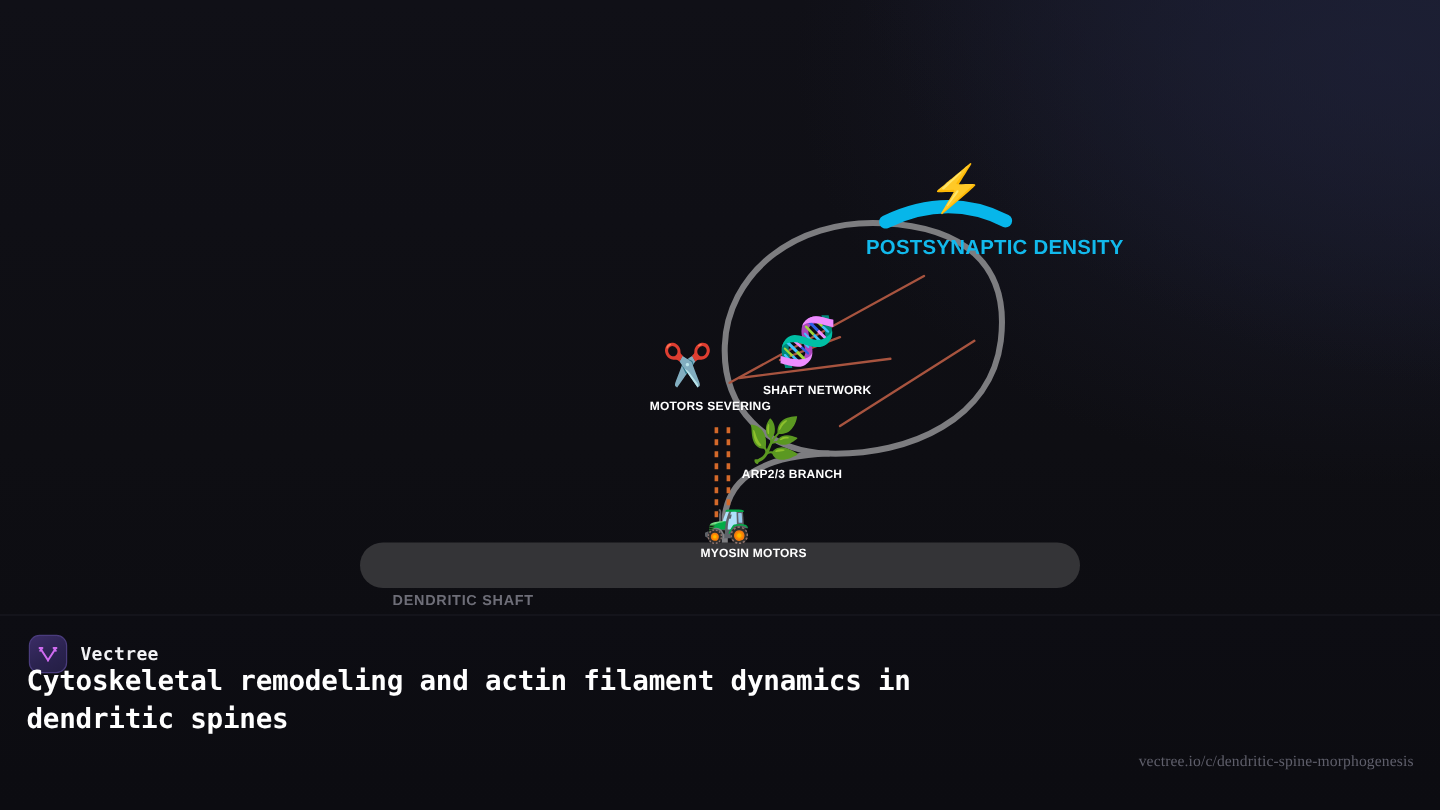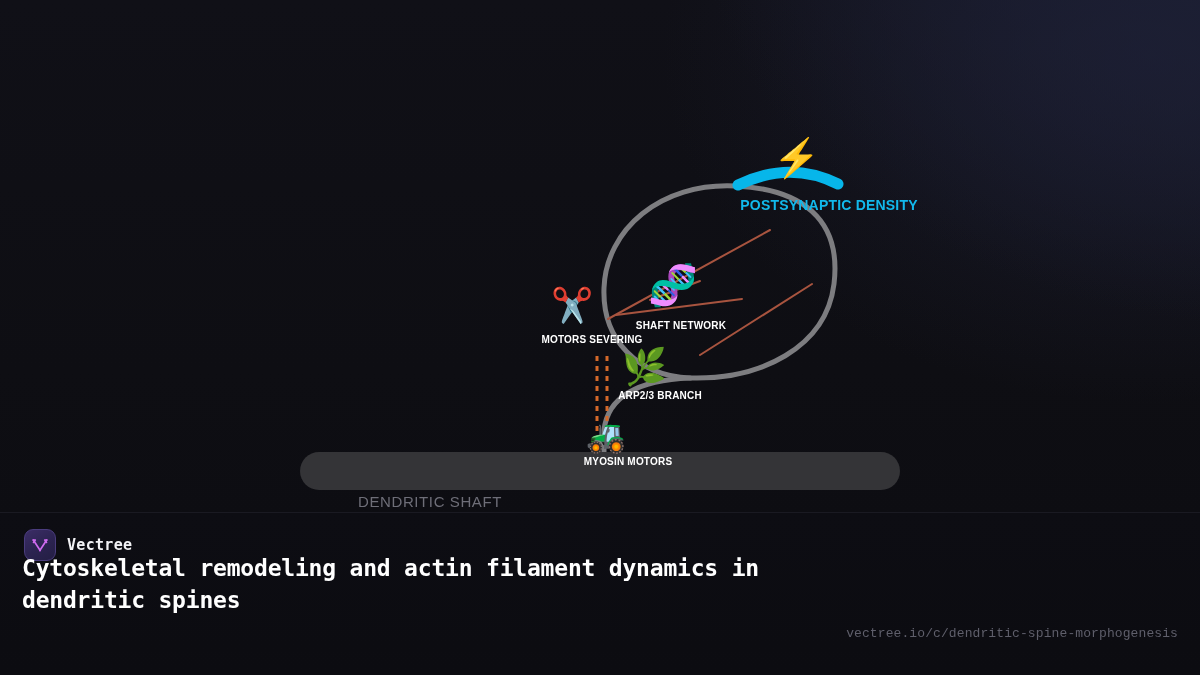--- a/index.html
+++ b/index.html
@@ -23,23 +23,23 @@
   .node-emoji{
     position:absolute; transform:translate(-50%,-50%);
     line-height:1; user-select:none;
   }
   .node-label{
     position:absolute; transform:translateX(-50%);
     font-size:10px; font-weight:bold; letter-spacing:.2px;
     color:#ffffff; white-space:nowrap;
     font-family:"Liberation Sans", sans-serif;
   }
-  .node-label.cyan{ color:#12b9ec; font-size:14px;text-align:right; }
+  .node-label.cyan{ color:#12b9ec; font-size:17px;text-align:right; }
   .node-label.shaft{
-    color:#6e6e78; font-weight:normal; font-size:15px; letter-spacing:.6px;margin-left:44px;
+    color:#6e6e78; font-weight:bold; font-size:12px; letter-spacing:.6px;
   }
 
   
   #shaft-bar{
     position:absolute; left:300px; top:452px; width:600px; height:38px;
     background:#343437; border-radius:19px;
   }
 
   
   #footer{
@@ -62,21 +62,21 @@
     font-size:15px; font-weight:bold; color:#f2f2f5; letter-spacing:.3px;
   }
   #headline{
     position:absolute; left:22px; top:39px; width:760px;
     font-family:"DejaVu Sans Mono", monospace;
     font-size:23px; line-height:32px; font-weight:bold;
     color:#ffffff; letter-spacing:-0.2px;
   }
   #url{
     position:absolute; right:22px; top:113px;
-    font-family:Liberation Mono, monospace;
+    font-family:Liberation Serif, serif;
     font-size:13px; color:#5f5f6b; letter-spacing:.1px;
   }
 </style>
 </head>
 <body>
 
 <div id="stage">
 
   <div id="diagram">
 

